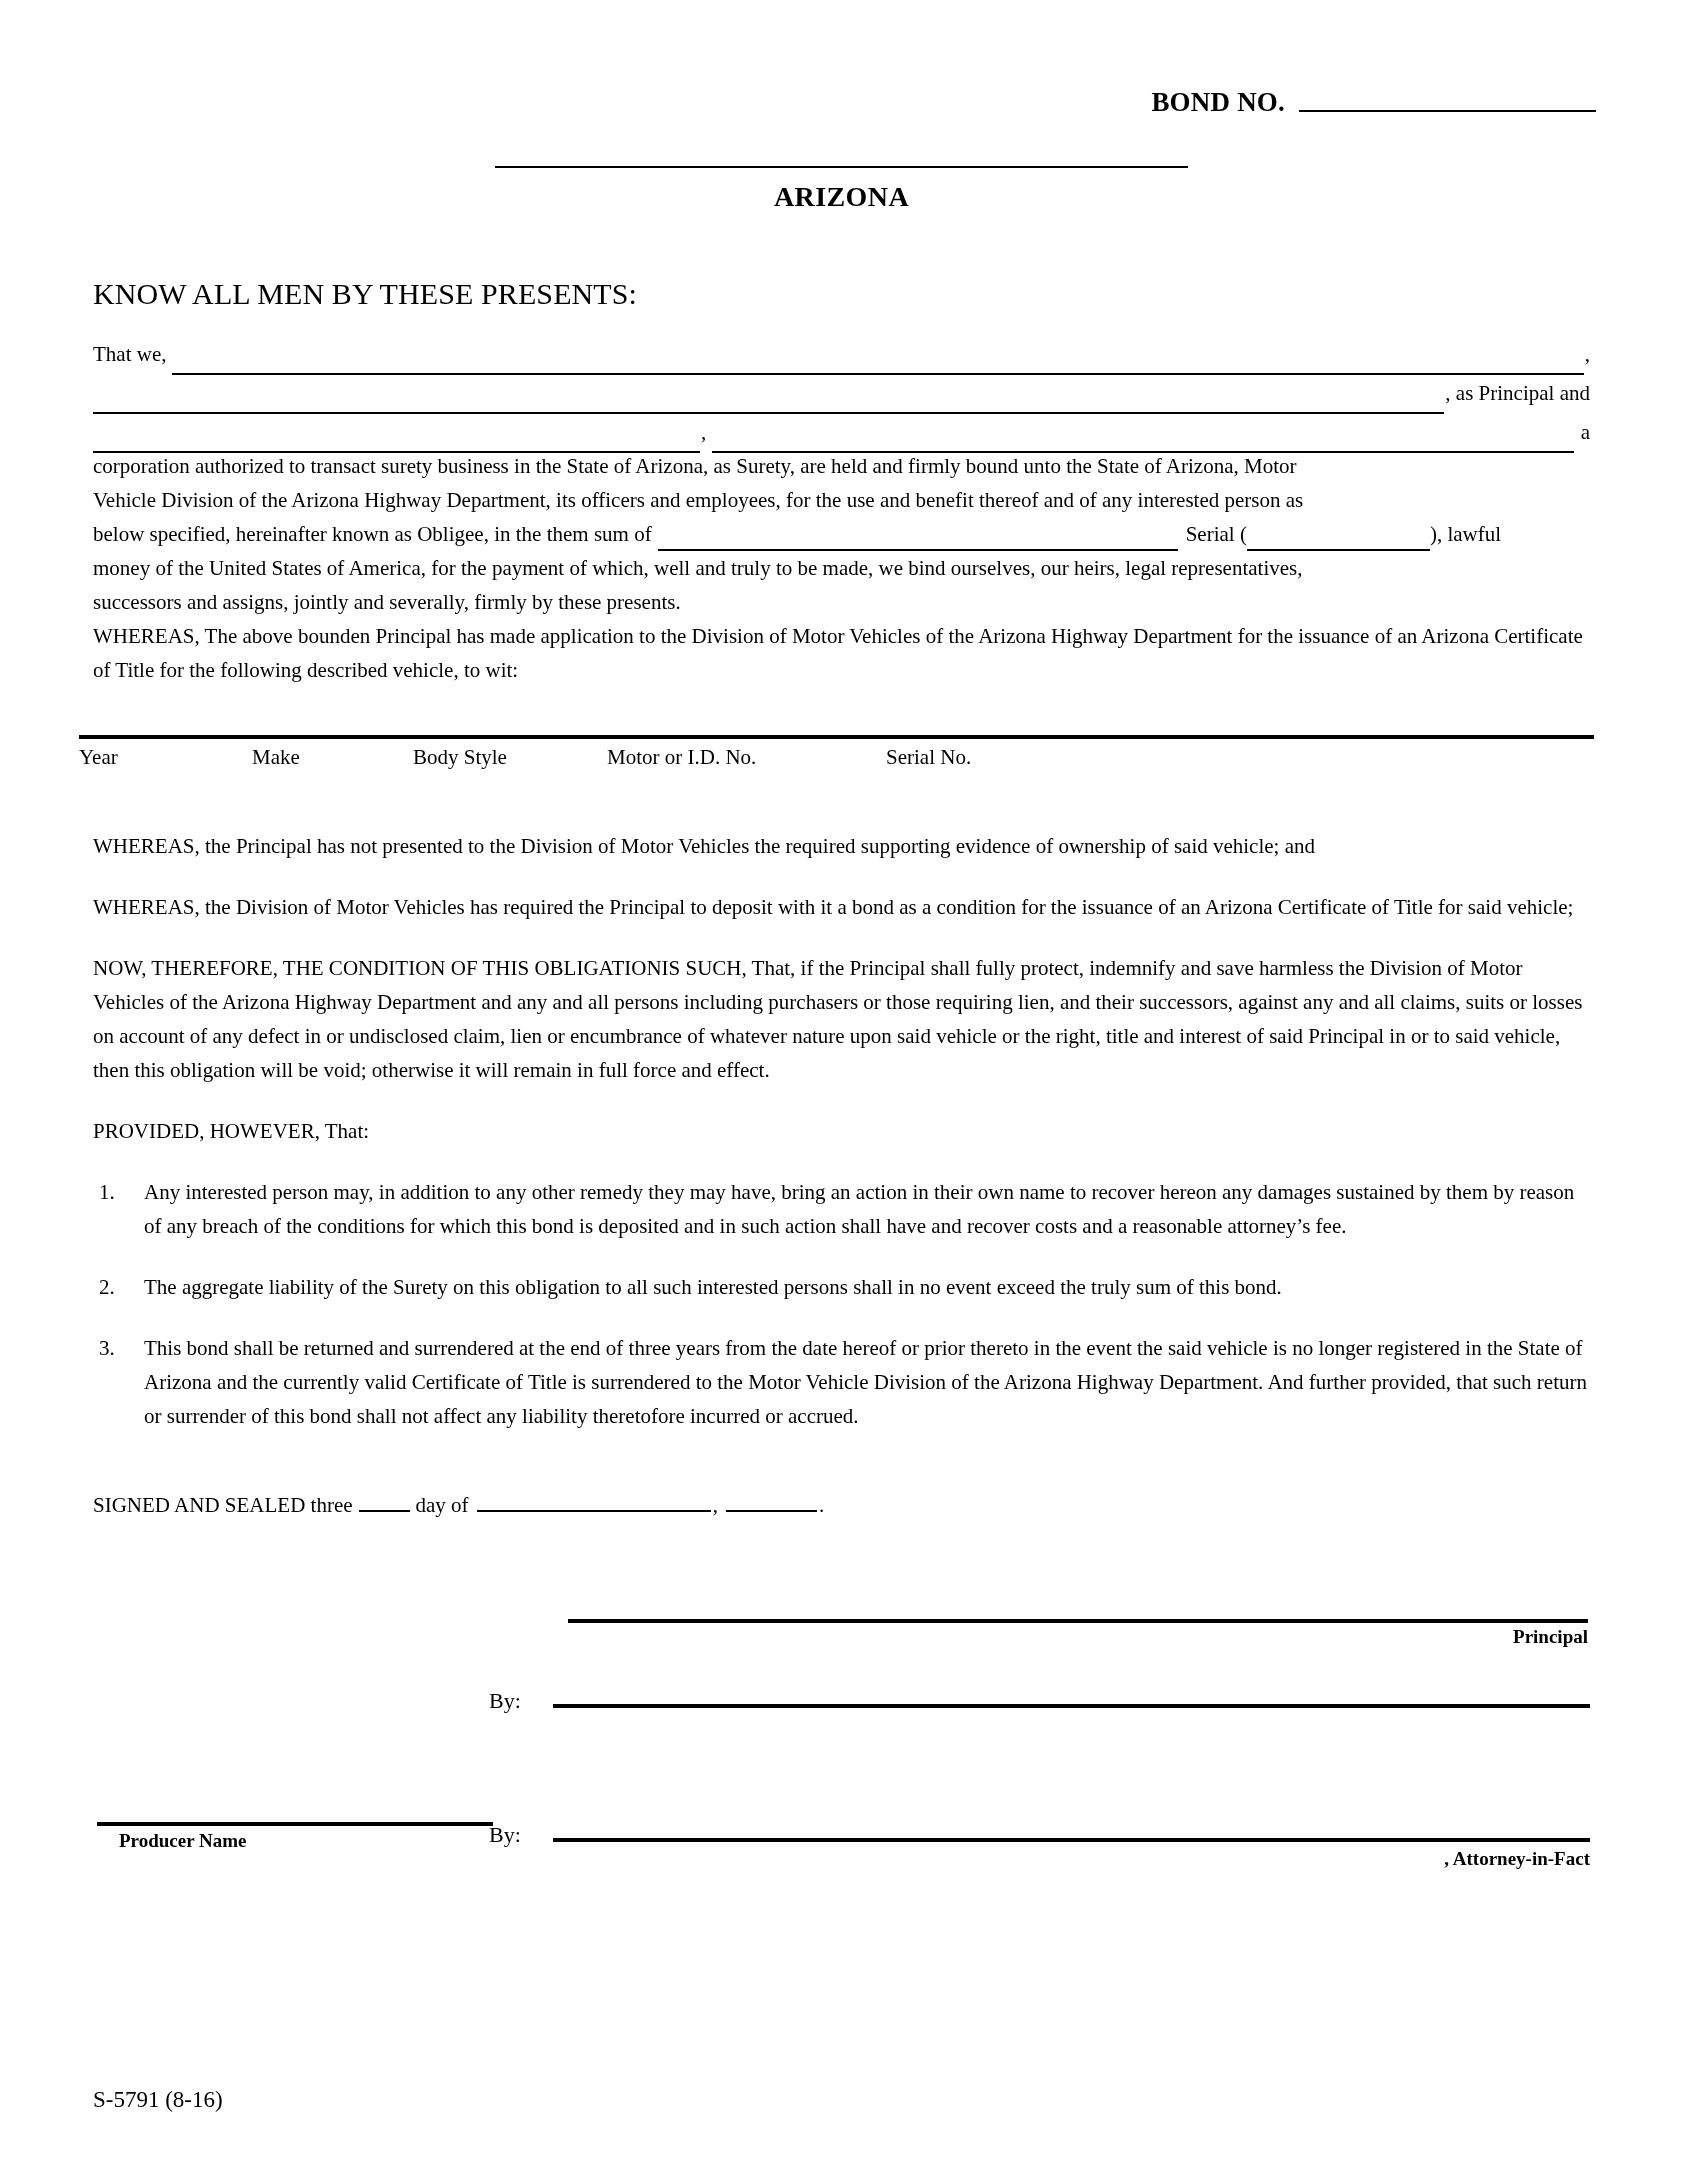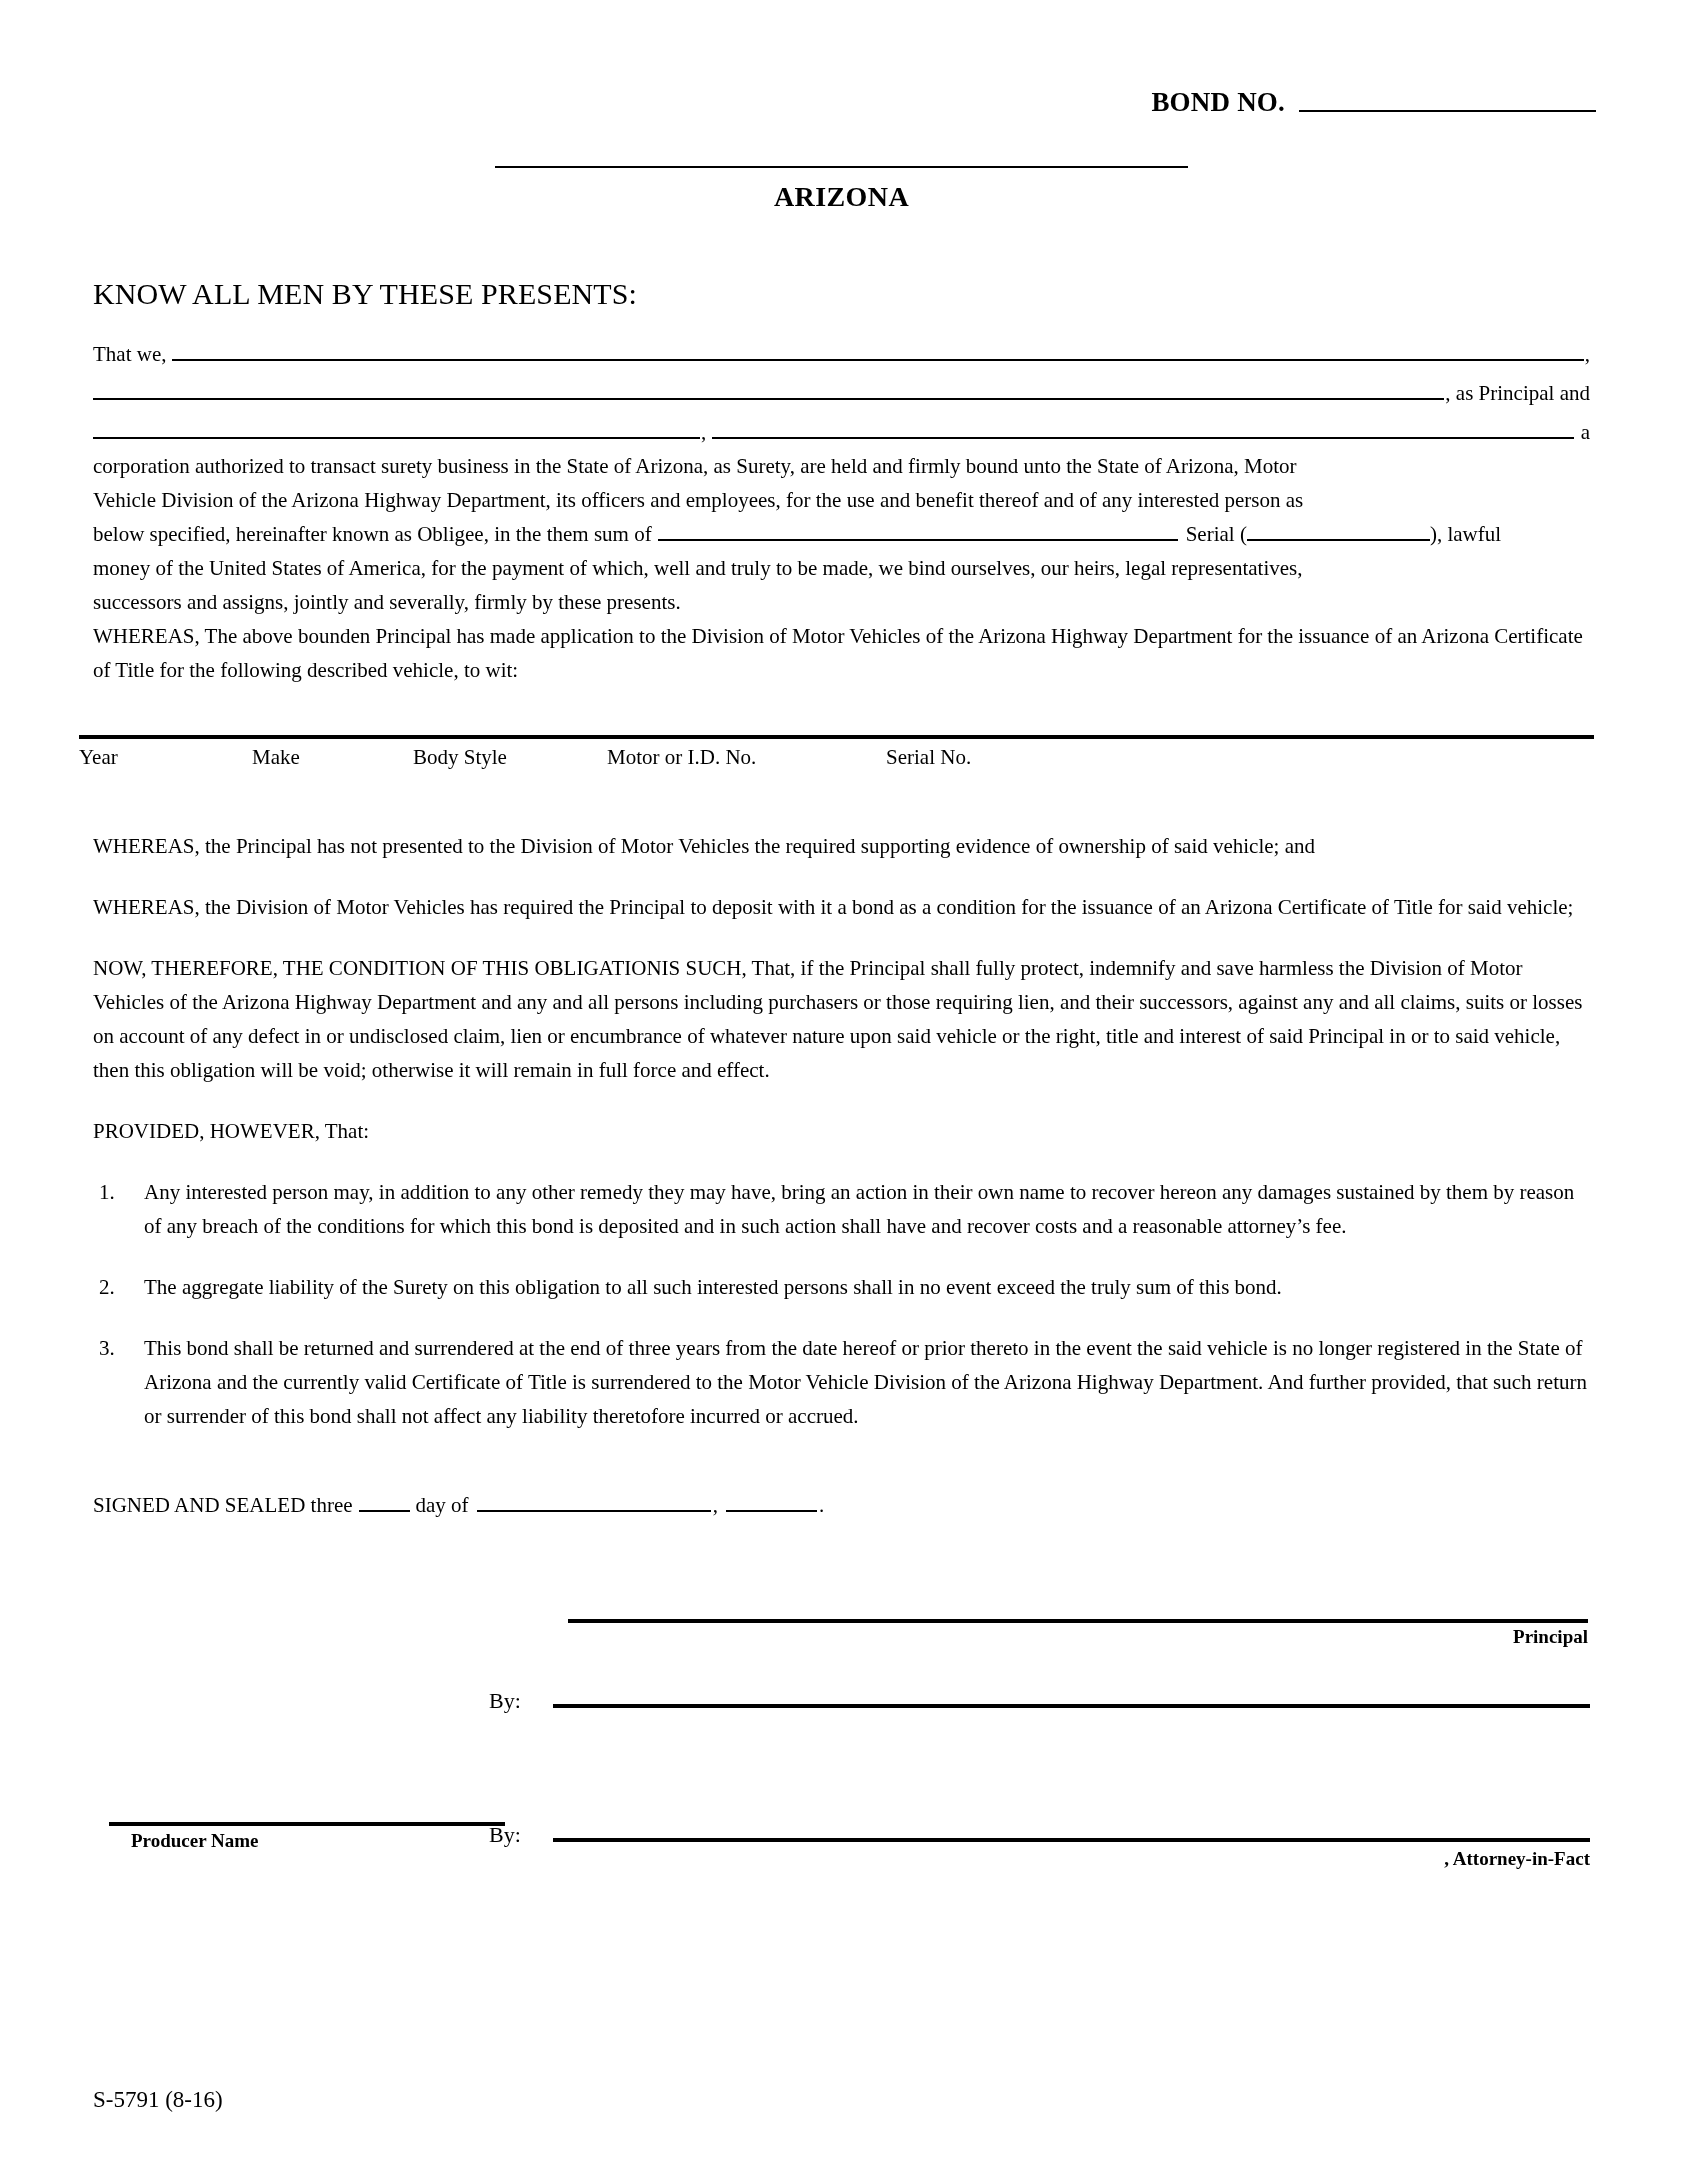--- a/index.html
+++ b/index.html
@@ -87,21 +87,21 @@
   }
   .para { margin: 0 0 27px 0; text-align: left; }
   .para.tight { margin-bottom: 0; }
 
   .fill-line {
     display: inline-block;
     border-bottom: 2px solid #000;
     height: 22px;
     vertical-align: -4px;
   }
-  .txtline { white-space: nowrap; display: flex; align-items: flex-start; }
+  .txtline { white-space: nowrap; display: flex; align-items: flex-end; }
 
   
   .vehicle-table {
     position: absolute;
     left: 79px;
     top: 735px;
     width: 1515px;
   }
   .vt-rule {
     border-top: 4.5px solid #000;
@@ -186,21 +186,21 @@
   .by-rule {
     flex: 1 1 auto;
     border-top: 4px solid #000;
     height: 0;
     margin-left: 32px;
     margin-bottom: 8px;
   }
 
   .producer-block {
     position: absolute;
-    left: 16px;
+    left: 4px;
     top: 332px;
     width: 396px;
   }
   .producer-rule { border-top: 4px solid #000; height: 0; width: 100%; }
   .producer-cap {
     font-size: 19px;
     font-weight: bold;
     margin-top: 4px;
     padding-left: 22px;
   }

